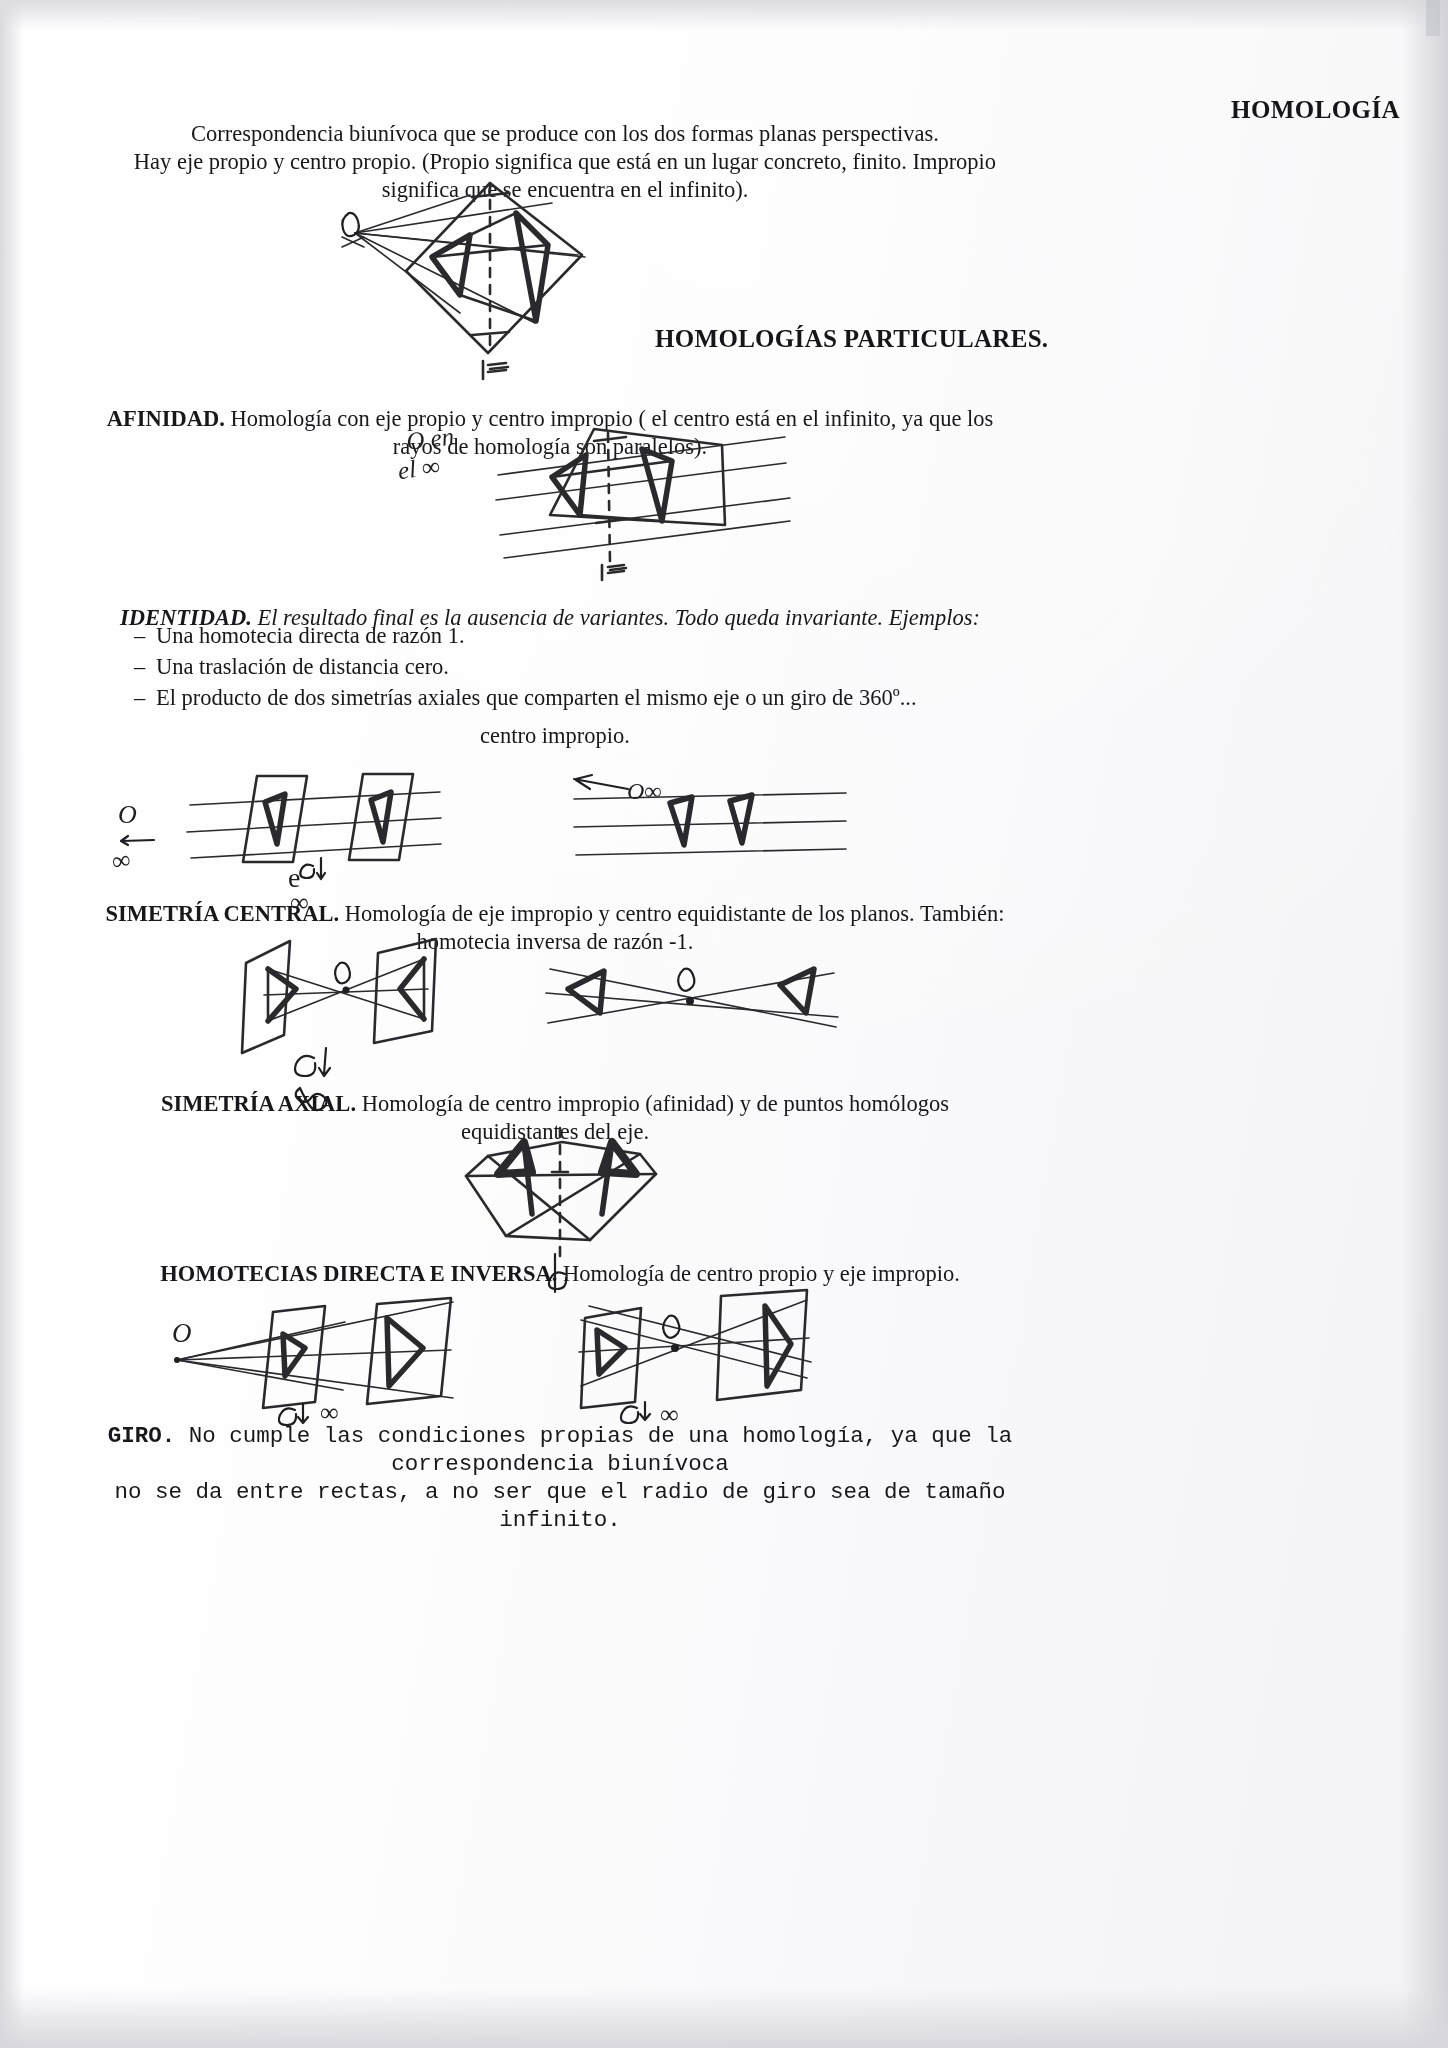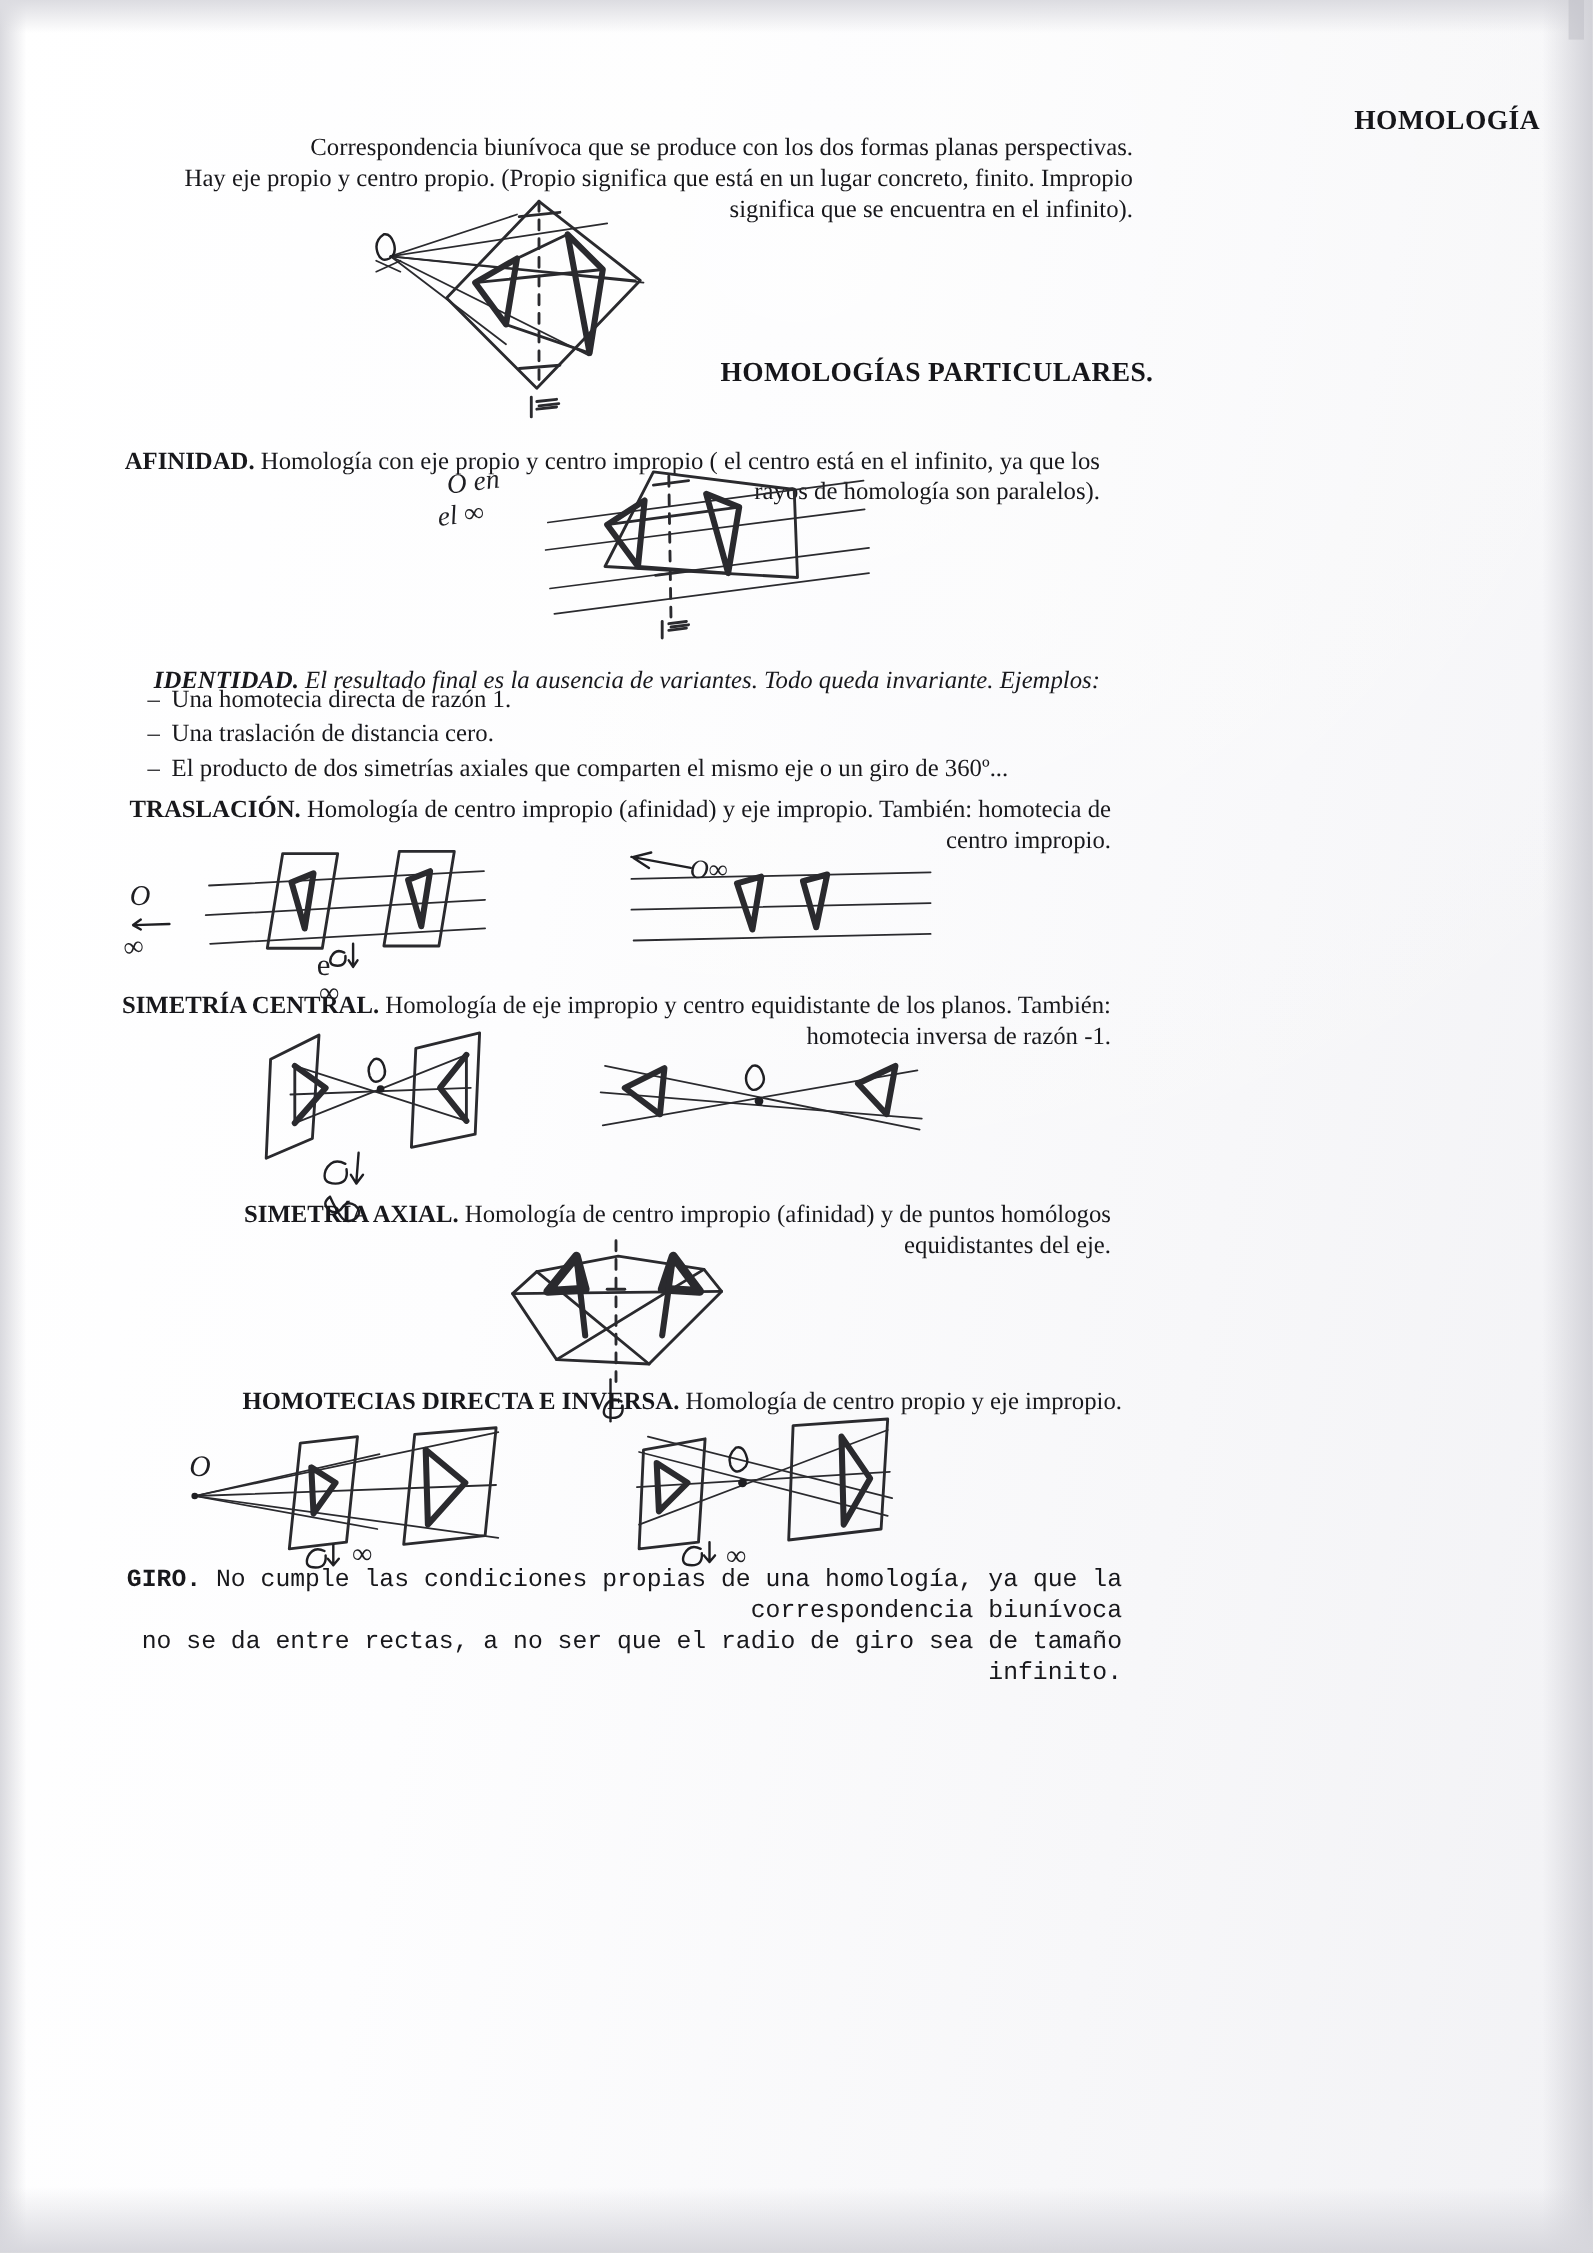--- a/index.html
+++ b/index.html
@@ -37,21 +37,21 @@
     font-weight:bold;font-size:25px;letter-spacing:.4px;color:#16161a;
   }
   .sub-title{
     position:absolute;left:655px;top:325px;
     font-weight:bold;font-size:25px;letter-spacing:.3px;color:#16161a;text-align:center;
   }
 
   .para{
     position:absolute;
     font-size:22.5px;line-height:28px;color:#18181c;
-    text-align:right;
+    text-align:center;
   }
   .lead{font-weight:bold;}
 
   ul.dash{position:absolute;margin:0;padding:0;list-style:none;font-size:22.5px;line-height:31px;color:#18181c;}
   ul.dash li{position:relative;padding-left:56px;}
   ul.dash li .dash-mark{position:absolute;left:34px;top:0;}
 
   
   svg.sketch{position:absolute;overflow:visible;}
   svg.sketch .ln{stroke:#2a2a2e;fill:none;stroke-linecap:round;stroke-linejoin:round;}
@@ -169,24 +169,20 @@
         <span class="dash-mark">–</span>
         <span>Una traslación de distancia cero.</span>
       </li>
       <li>
         <span class="dash-mark">–</span>
         <span>El producto de dos simetrías axiales que comparten el mismo eje o un giro de 360º...</span>
       </li>
     </ul>
 
     <div class="para" style="left:100px;top:722px;width:910px;">
-      <div>
-        <span class="lead">TRASLACIÓN.</span>
-        <span>Homología de centro impropio (afinidad) y eje impropio. También: homotecia de</span>
-      </div>
       <div>centro impropio.</div>
     </div>
 
     <svg class="sketch" style="left:185px;top:770px;" width="260" height="110" viewBox="0 0 260 110">
       <path class="ln thin" d="M5 35 L255 22"></path>
       <path class="ln thin" d="M2 62 L256 48"></path>
       <path class="ln thin" d="M6 88 L256 74"></path>
 
       <path class="ln med" d="M72 6 L122 6 L108 92 L58 92 Z"></path>
       <path class="ln med" d="M178 4 L228 4 L214 90 L164 90 Z"></path>

